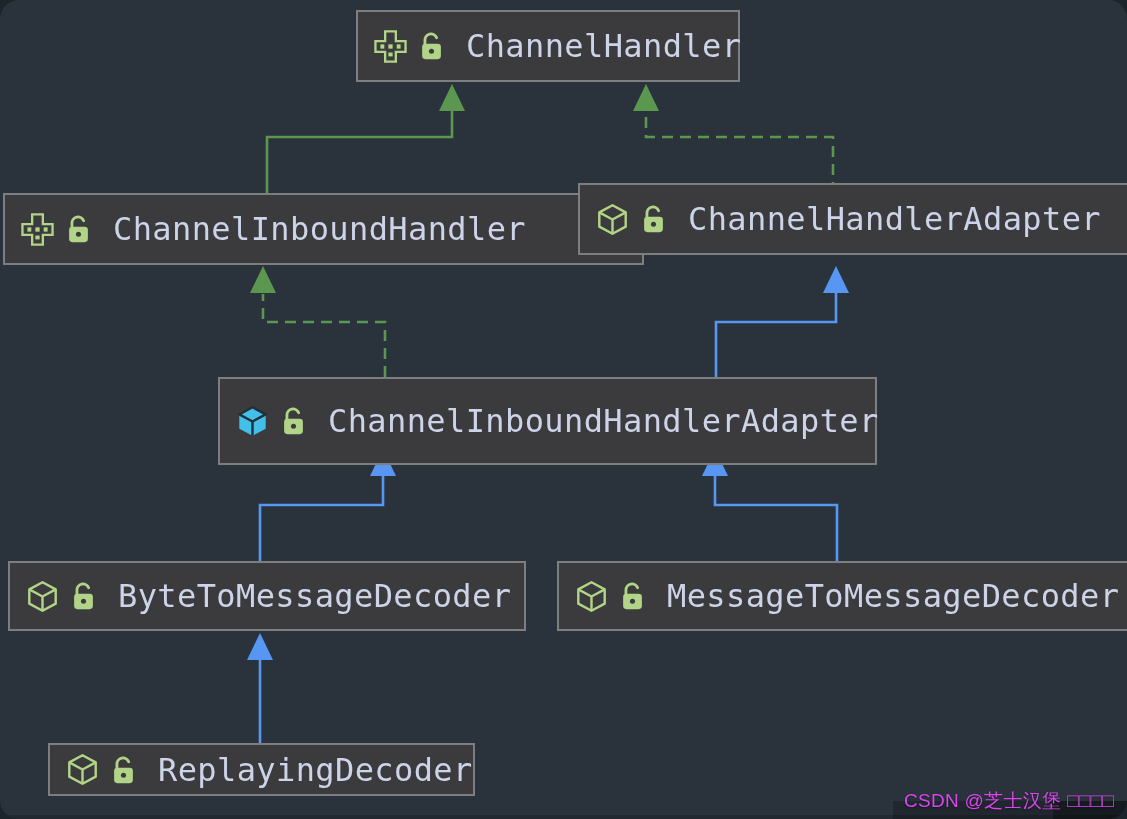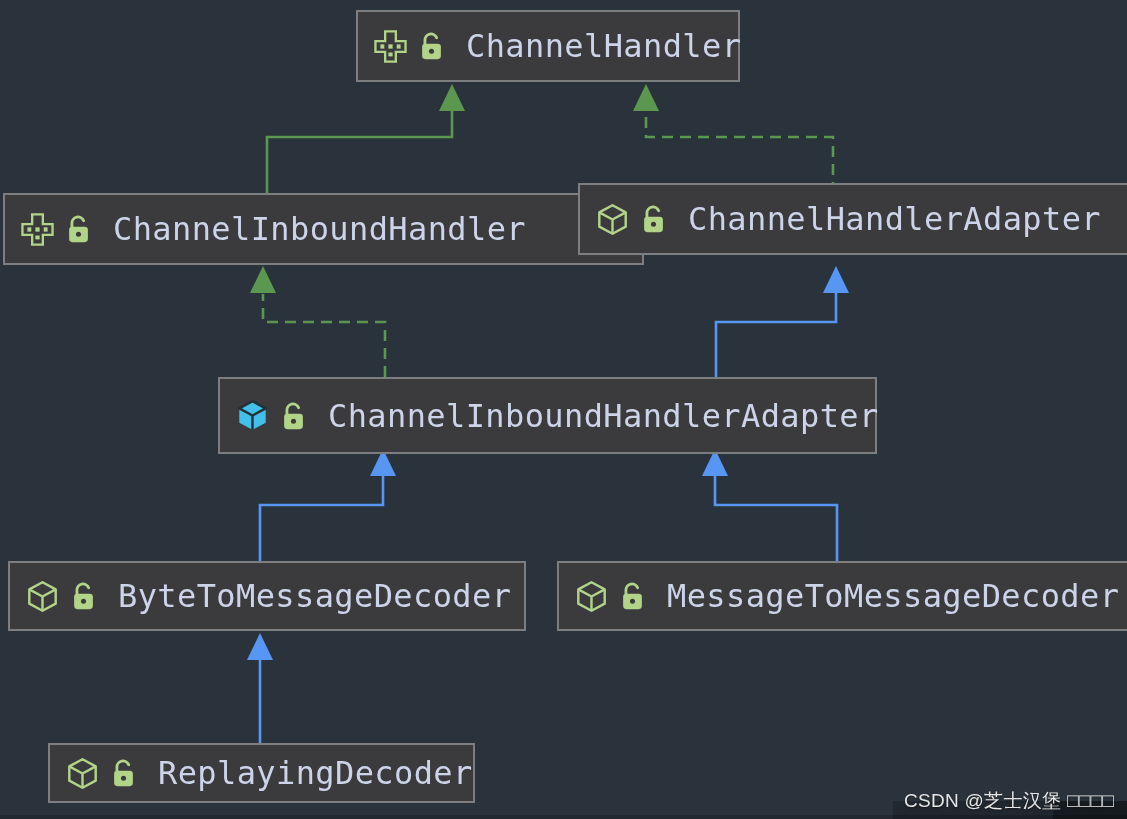--- a/index.html
+++ b/index.html
@@ -1,19 +1,20 @@
 <!DOCTYPE html>
 <html style="--bg: #2a333b; --node-fill: #3b3b3d; --node-border: #7c7e80; --node-text: #cdd4e9; --green: #5c9750; --blue: #5896f4; --icon-green: #b2d488; --icon-cyan: #42c0ea;"><head>
 <meta charset="utf-8">
 <style>
   html,body { margin:0; padding:0; }
   body { background:#1d252c; font-family:"DejaVu Sans Mono", monospace; }
   .stage {
     position:relative; width:1127px; height:819px; overflow:hidden;
     background:var(--bg, #2a333b);
+    border-radius:19px;
   }
   svg.edges { position:absolute; left:0; top:0; z-index:1; }
   .edge-green  { stroke:var(--green,#5c9750); stroke-width:2.6; fill:none; }
   .edge-blue   { stroke:var(--blue,#5896f4);  stroke-width:2.6; fill:none; }
   .dashed      { stroke-dasharray:11 7; }
   .head-green  { fill:var(--green,#5c9750); }
   .head-blue   { fill:var(--blue,#5896f4); }
 
   .node {
     position:absolute; z-index:2; box-sizing:border-box;
@@ -27,32 +28,32 @@
     color:var(--node-text,#cdd4e9);
     font-size:32px; letter-spacing:0.4px;
     margin-left:10px; white-space:nowrap;
   }
   .icon-kind { width:33px; height:33px; flex:0 0 auto; }
   .icon-lock { width:23px; height:30px; flex:0 0 auto; }
 
   .n1 { left:356px; top:10px;  width:384px; height:72px; }
   .n2 { left:3px;   top:193px; width:641px; height:72px; }
   .n3 { left:578px; top:183px; width:592px; height:72px; }
-  .n4 { left:218px; top:377px; width:659px; height:77px; }
+  .n4 { left:218px; top:377px; width:659px; height:88px; }
   .n5 { left:8px;   top:561px; width:518px; height:70px; }
   .n6 { left:557px; top:561px; width:633px; height:70px; }
-  .n7 { left:48px;  top:743px; width:427px; height:60px; }
+  .n7 { left:48px;  top:743px; width:427px; height:53px; }
 
   .shade-wm     { position:absolute; left:893px;  top:801px; right:0; bottom:0; background:rgba(0,0,0,.22); z-index:3; }
   .shade-corner { position:absolute; left:1053px; top:801px; right:0; bottom:0; background:rgba(0,0,0,.30); z-index:3; }
   .shade-bottom { position:absolute; left:0; top:815px; right:0; bottom:0; background:rgba(0,0,0,.18); z-index:3; }
   .watermark {
     position:absolute; right:13px; top:788px; z-index:4;
     font-family:"Liberation Sans", sans-serif;
-    font-size:19px; color:#e5e5e5; letter-spacing:0.3px;
+    font-size:19px; color:#d946ef; letter-spacing:0.3px;
     text-shadow:0 1px 2px rgba(0,0,0,.4);
   }
 </style>
 </head>
 <body>
 
 <div class="stage">
 
   <svg width="0" height="0" style="position:absolute" aria-hidden="true">
     <defs>

